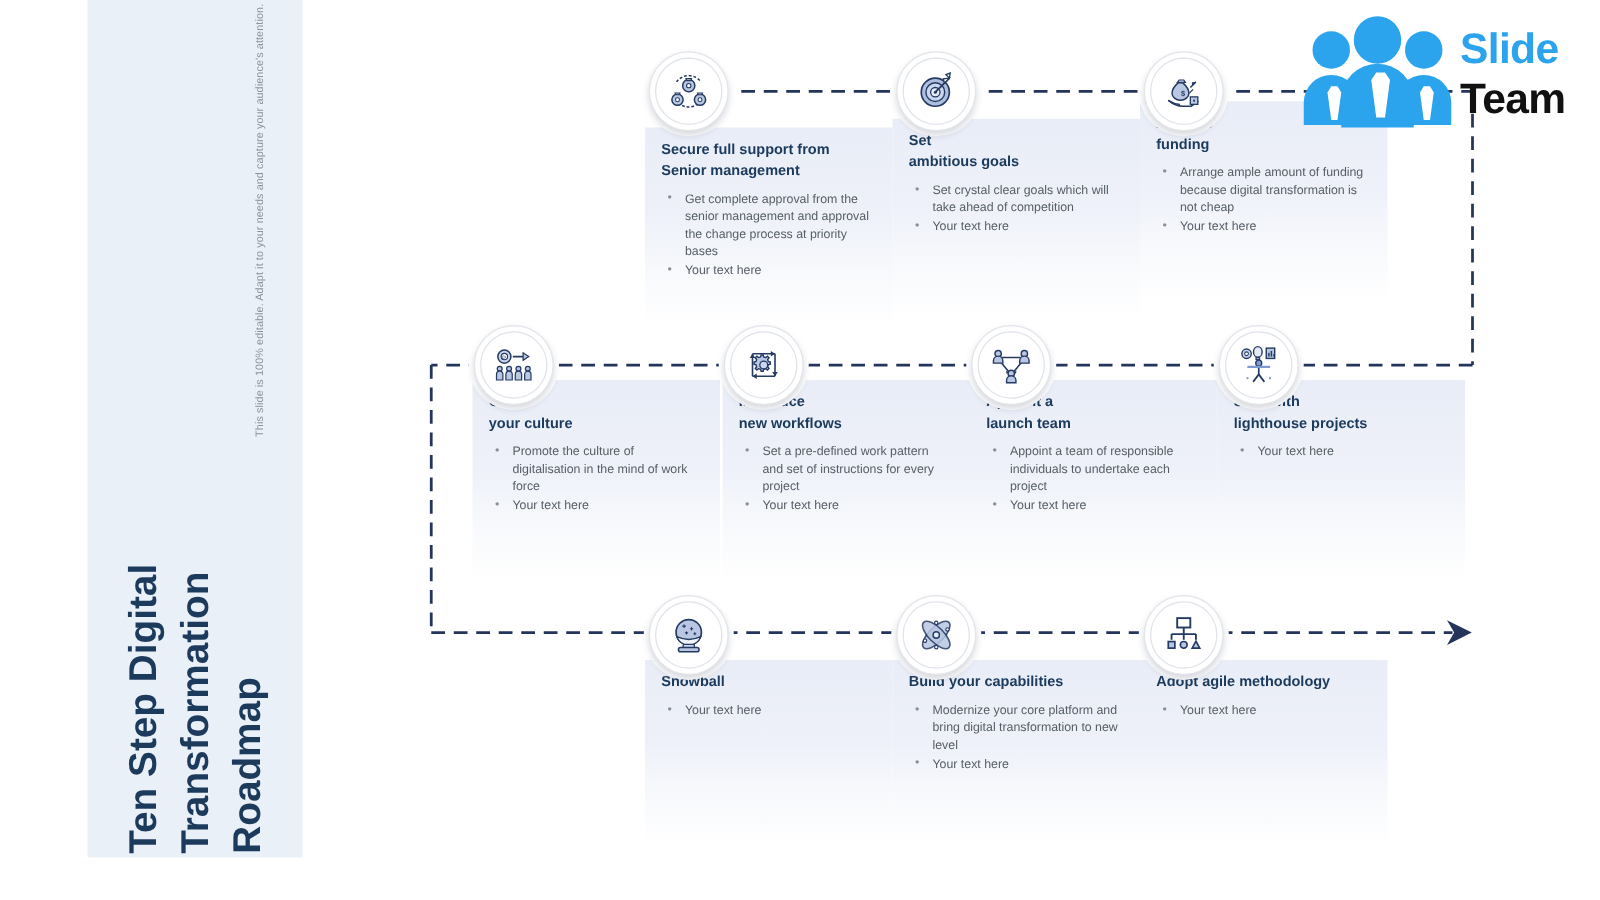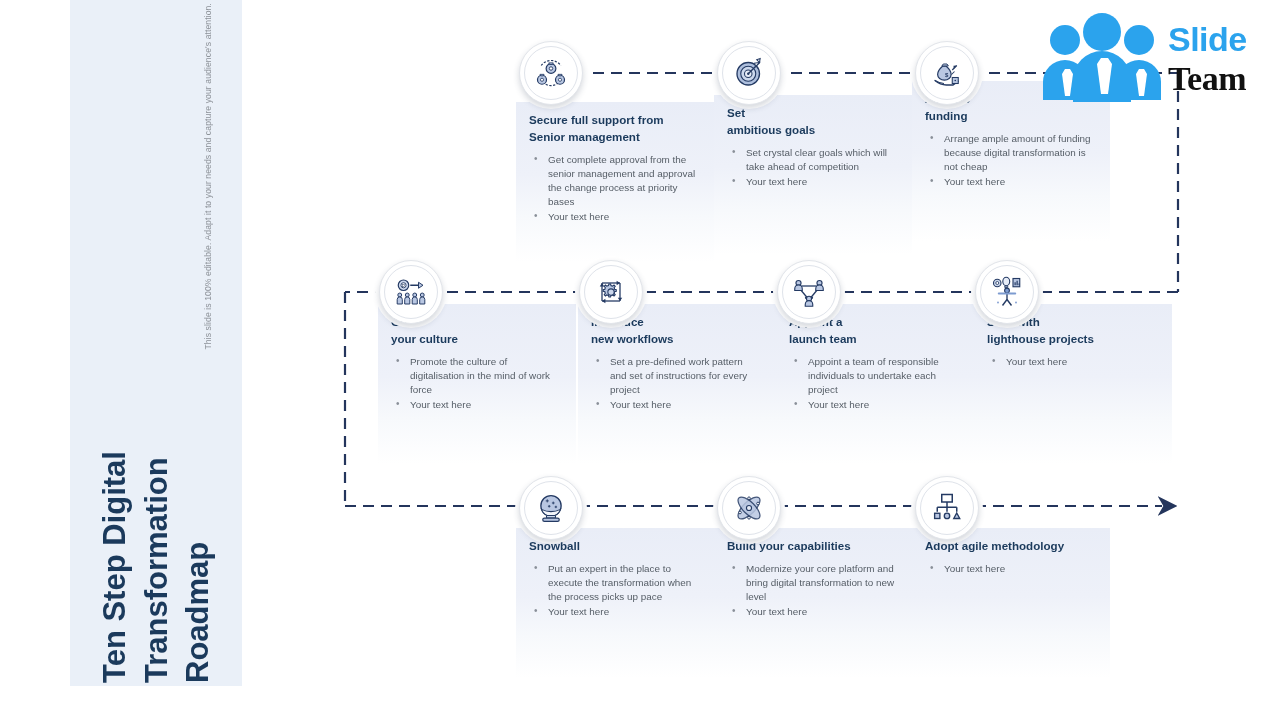--- a/index.html
+++ b/index.html
@@ -78,21 +78,21 @@
   .badge svg{ position:relative; width:36px; height:36px; display:block; }
 
   
   #logo{ position:absolute; left:1040px; top:12px; width:236px; height:96px; z-index:9;}
   #logo-text-slide{
     position:absolute; left:128px; top:8px;
     font-size:34px; font-weight:bold; color:#2ba3ed; letter-spacing:-.5px;
   }
   #logo-text-team{
     position:absolute; left:128px; top:48px;
-    font-size:34px; font-weight:bold; color:#111111; letter-spacing:-.5px;font-family:Liberation Serif, serif;
+    font-size:34px; font-weight:bold; color:#111111; letter-spacing:-.5px;
   }
 </style>
 </head>
 <body>
 
 <div id="left-panel">
   <div id="title-rot">
     <div id="page-title">Ten Step Digital
 Transformation Roadmap</div>
     <div id="subtitle-note">This slide is 100% editable. Adapt it to your needs and capture your audience's attention.</div>
@@ -190,21 +190,20 @@
     <ul>
       <li>Your text here</li>
     </ul>
   </div>
 </div>
 
 <div class="card" style="left:516px; top:528px; height:150px;">
   <div class="card-body">
     <div class="card-title">Snowball</div>
     <ul>
-      <li>Put an expert in the place to execute the transformation when the process picks up pace</li>
       <li>Your text here</li>
     </ul>
   </div>
 </div>
 
 <div class="card" style="left:714px; top:528px; height:150px;">
   <div class="card-body">
     <div class="card-title">Build your capabilities</div>
     <ul>
       <li>Modernize your core platform and bring digital transformation to new level</li>

